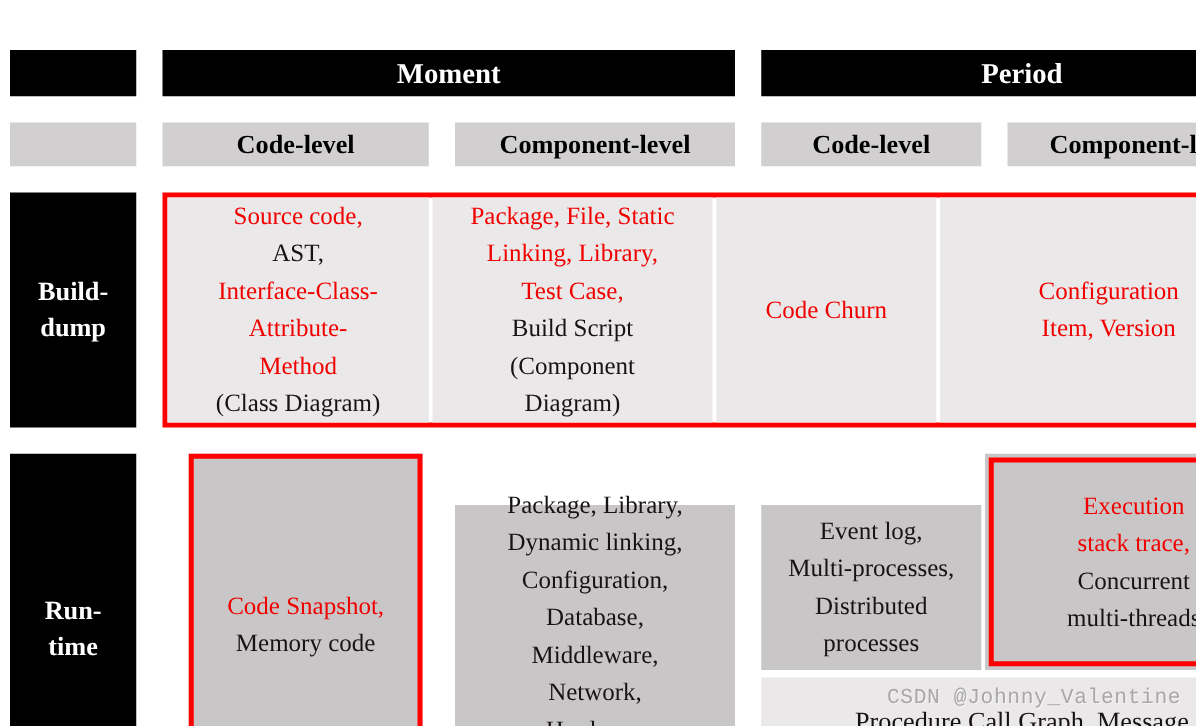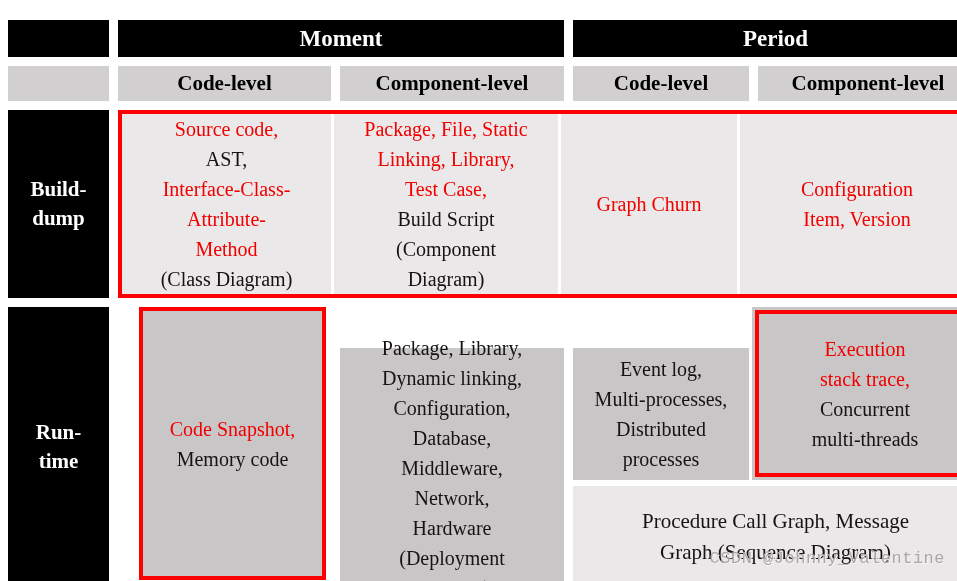--- a/index.html
+++ b/index.html
@@ -11,25 +11,25 @@
     --c-dark:#c8c6c6;
     --c-text:#161412;
     --c-watermark:#a9a7a7;
   }
   html,body{margin:0;padding:0;}
   body{
     width:957px;height:581px;background:#ffffff;overflow:hidden;position:relative;
     font-family:"Liberation Serif","DejaVu Serif",serif;
   }
   .table{
-    position:absolute;left:8px;top:20px;width:946px;height:503px;
+    position:absolute;left:8px;top:40px;width:946px;height:503px;
     display:grid;
     grid-template-columns:101px 213px 224px 176px 220px;
     grid-template-rows:37px 35px 188px 280px;
-    gap:9px;
+    gap:21px;
   }
   .cell{
     display:flex;align-items:center;justify-content:center;
     text-align:center;box-sizing:border-box;
   }
   .black{background:var(--c-black-cell);color:#ffffff;font-weight:bold;}
   .hdr1{font-size:23px;}
   .hdr2{background:var(--c-header2);color:#000;font-weight:bold;font-size:21px;}
   .span-moment{grid-column:2/4;}
   .span-period{grid-column:4/6;}
@@ -96,21 +96,21 @@
 </span><span class="seg-red">Interface-Class-
 Attribute-
 Method
 </span><span class="seg-black">(Class Diagram)</span></div></div>
     <div class="cell lightbg content"><div><span class="seg-red">Package, File, Static
 Linking, Library,
 Test Case,
 </span><span class="seg-black">Build Script
 (Component
 Diagram)</span></div></div>
-    <div class="cell lightbg content"><div><span class="seg-red">Graph Churn</span></div></div>
+    <div class="cell lightbg content"><div><span class="seg-red">Code Churn</span></div></div>
     <div class="cell lightbg content"><div><span class="seg-red">Configuration
 Item, Version</span></div></div>
   </div>
 
   <div class="cell black rowlabel" style="grid-row:4">Run-
 time</div>
   <div class="cell snapshot-outer" style="grid-row:4">
     <div class="snapshot-box content"><div><span class="seg-red">Code Snapshot,
 </span><span class="seg-black">Memory code</span></div></div>
   </div>

